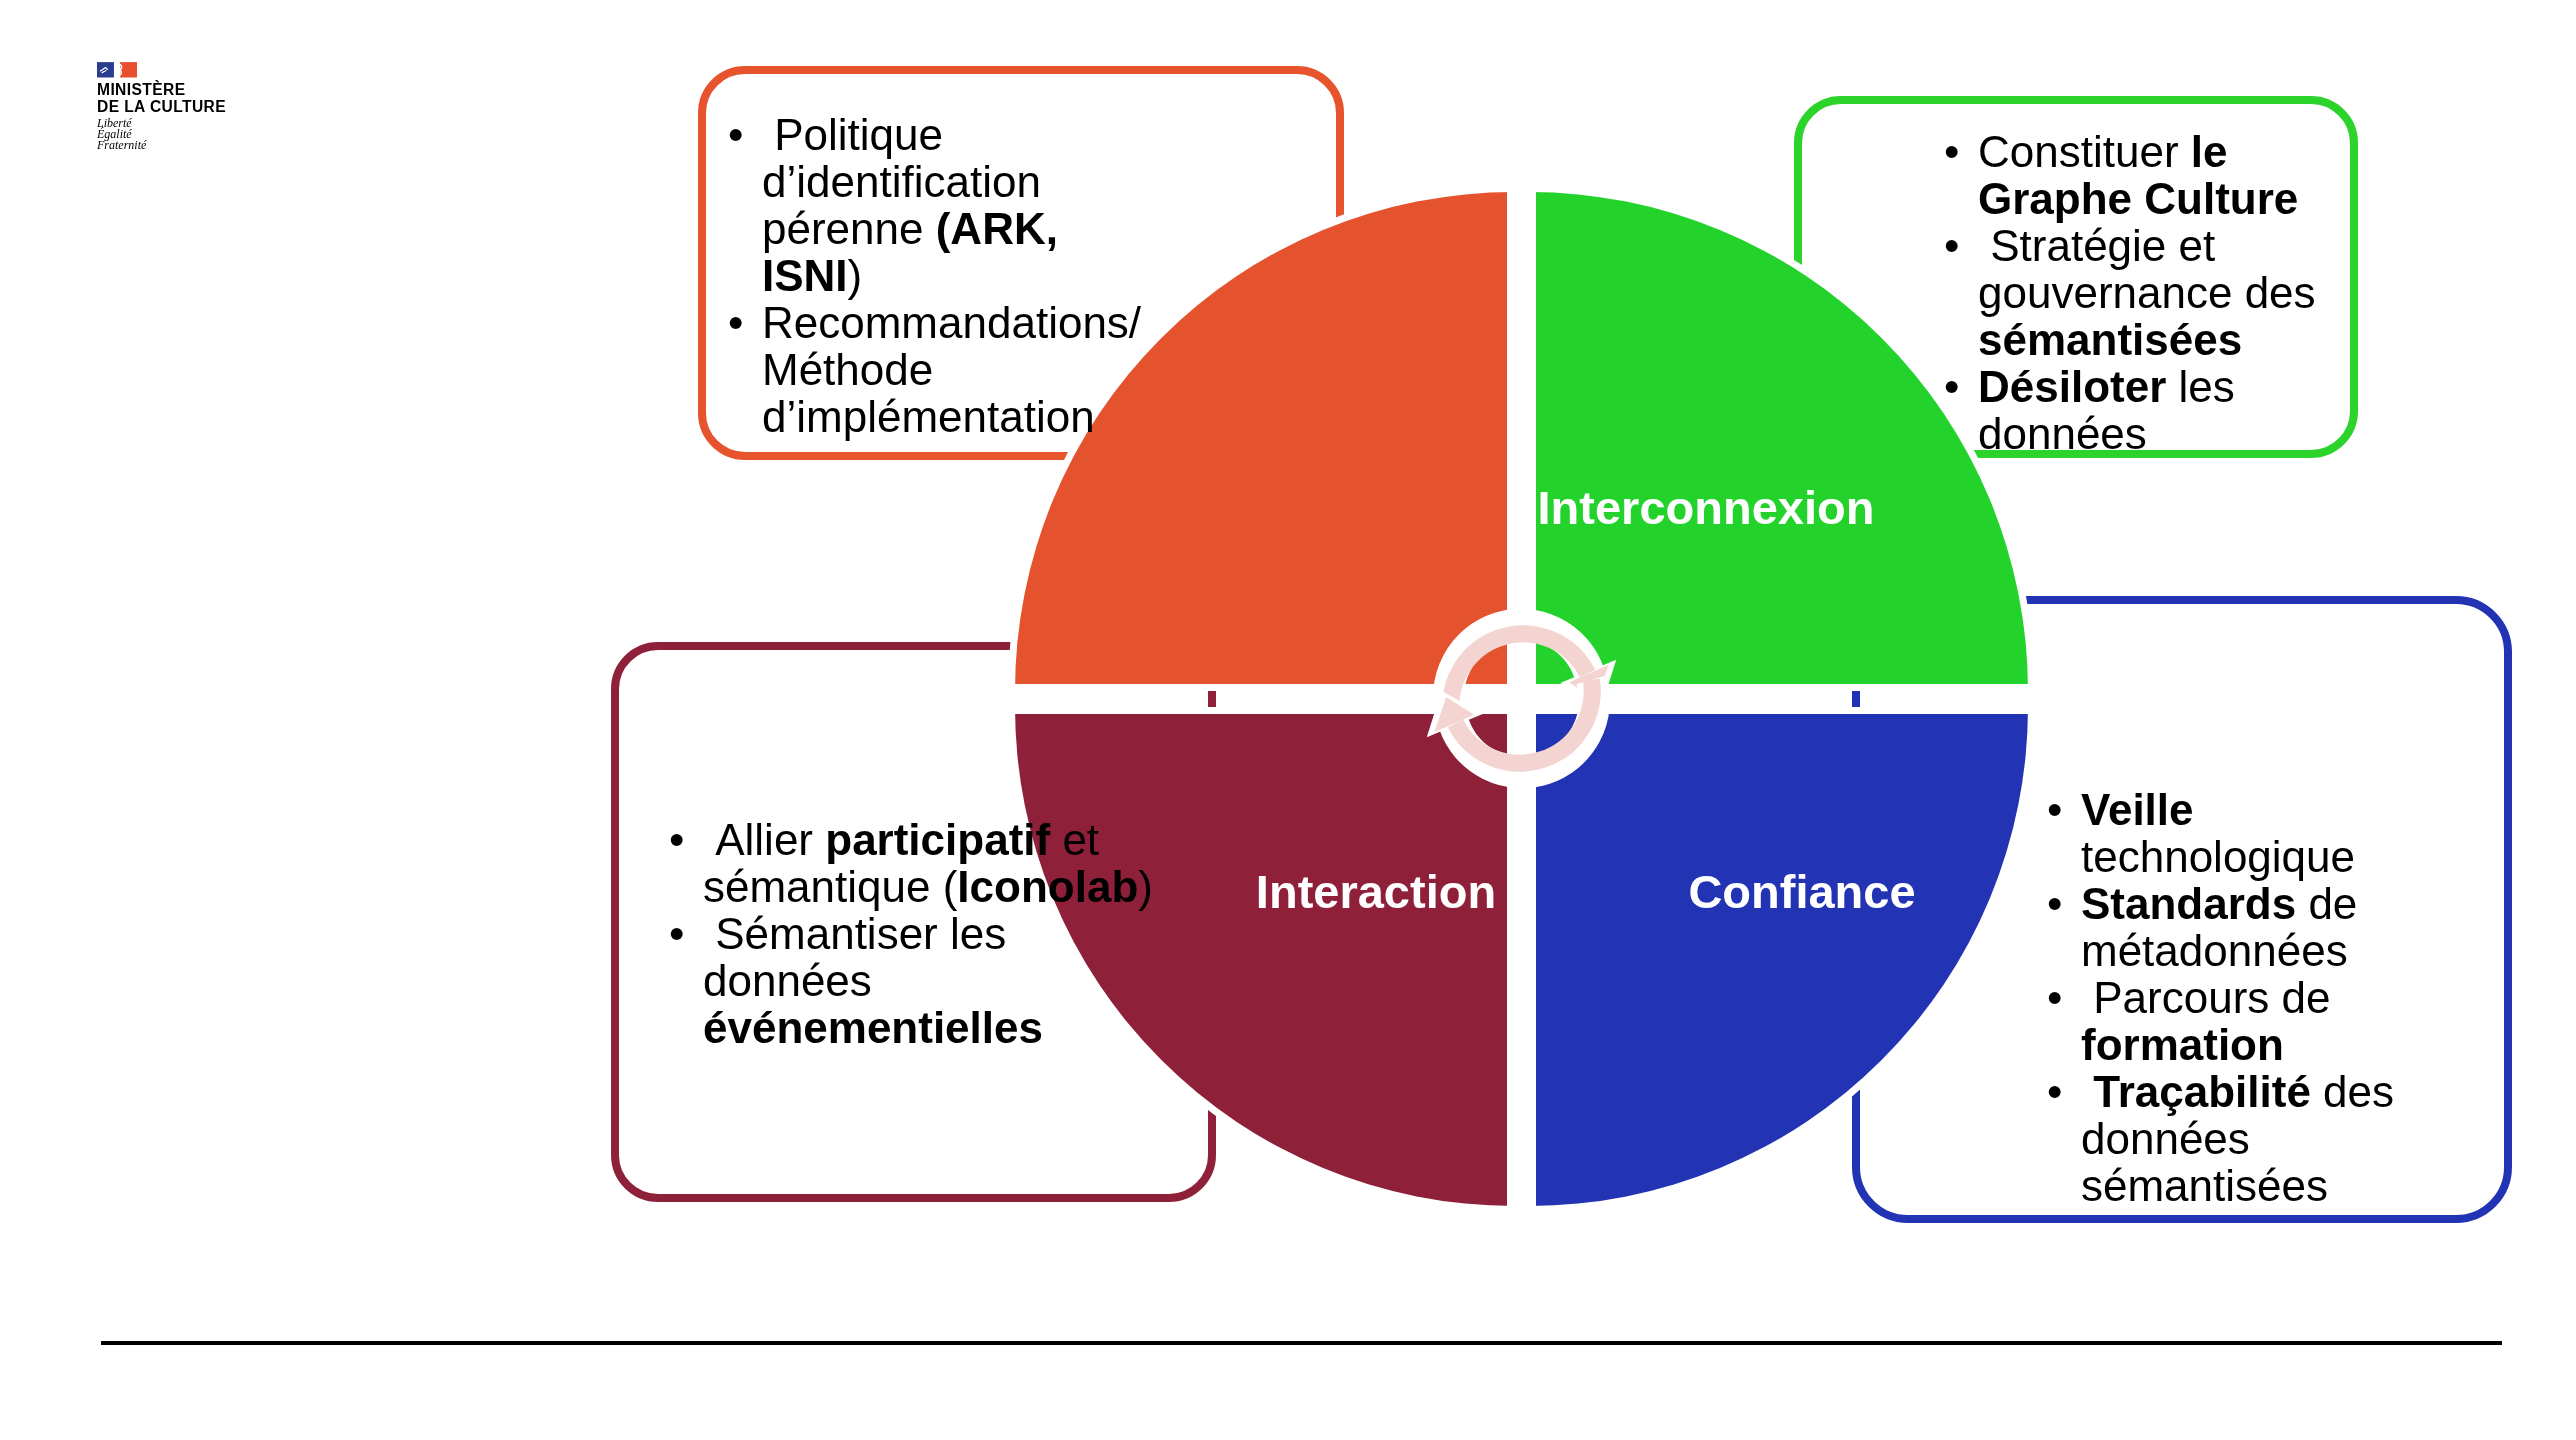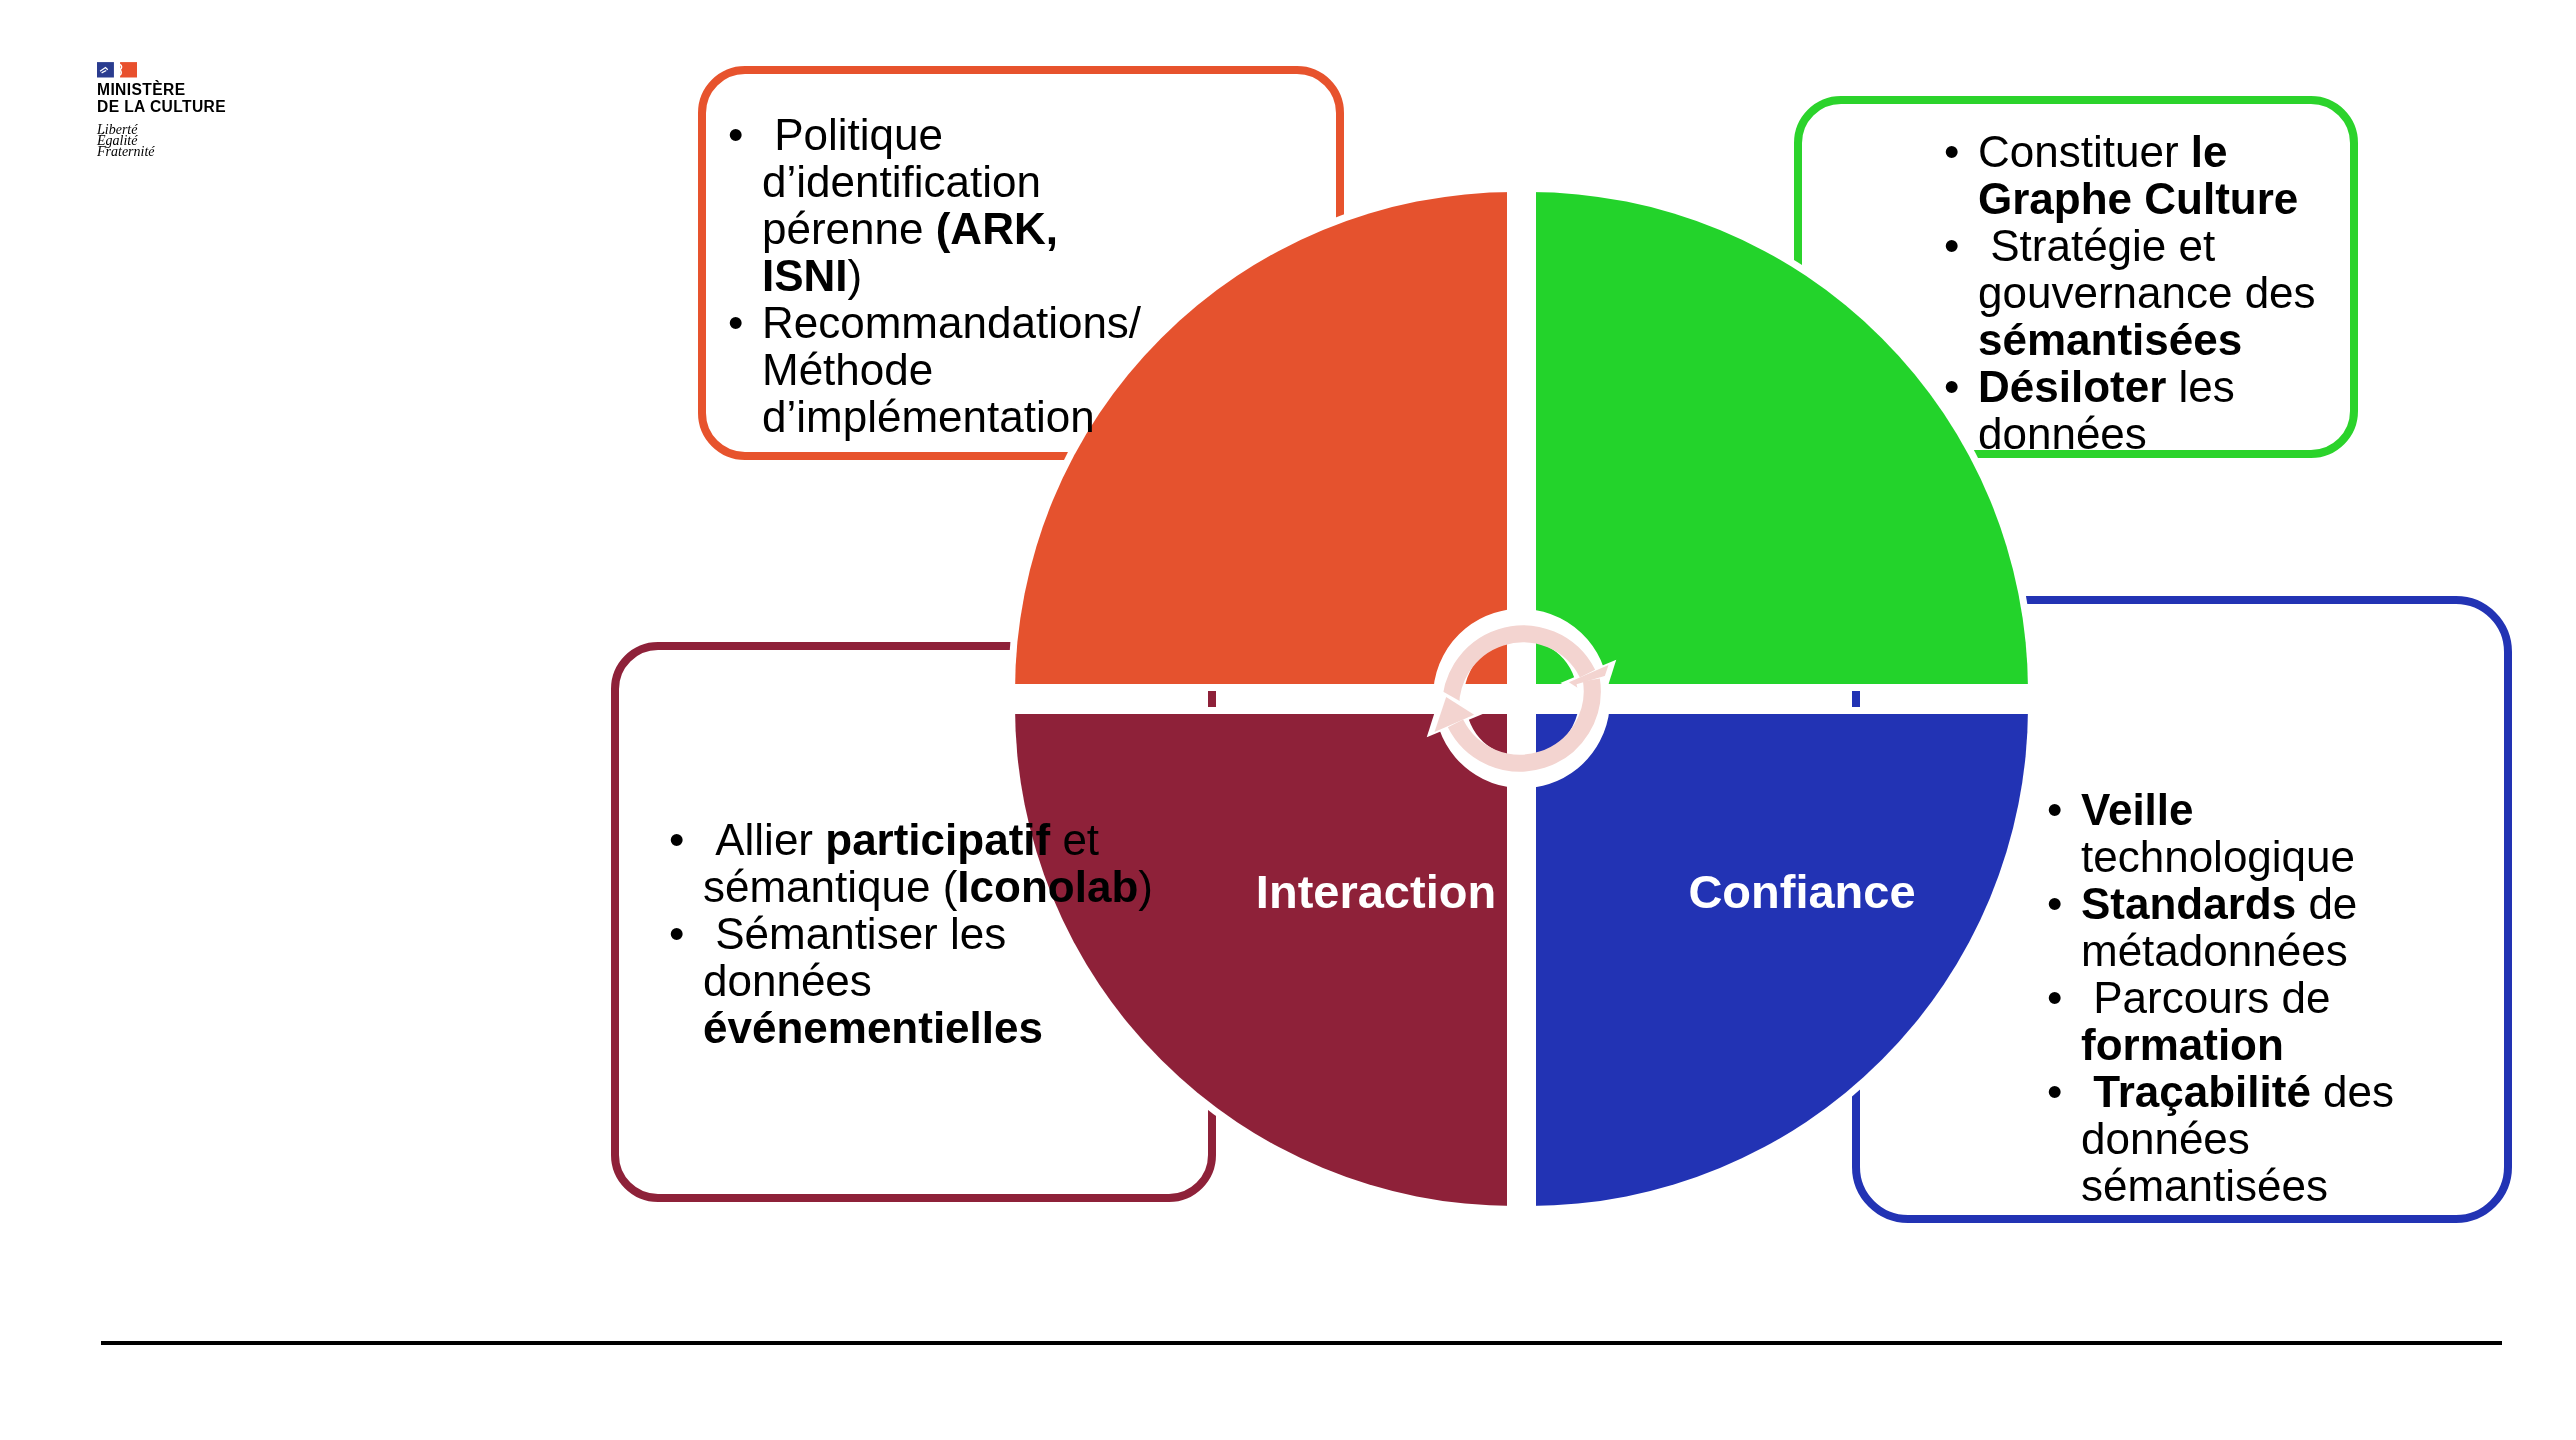--- a/index.html
+++ b/index.html
@@ -4,22 +4,22 @@
 <style>
   html,body{margin:0;padding:0;background:#fff;}
   .stage{position:relative;width:2576px;height:1441px;background:#ffffff;overflow:hidden;
          font-family:"Liberation Sans",sans-serif;}
 
   
   .logo{position:absolute;left:97px;top:62px;color:#000;}
   .logo-flag{display:block;}
   .logo-ministry{font-weight:bold;font-size:15.6px;line-height:17px;letter-spacing:0.4px;
                  margin-top:3.1px;white-space:pre-line;}
-  .logo-motto{font-family:"Liberation Serif",serif;font-style:italic;font-size:14px;
-              line-height:11px;margin-top:9px;white-space:pre-line;}
+  .logo-motto{font-family:"Liberation Serif",serif;font-style:italic;font-size:12px;
+              line-height:11px;margin-top:3px;white-space:pre-line;}
 
   
   .page-title{position:absolute;left:37px;top:251px;font-size:89px;line-height:94px;
               font-weight:bold;letter-spacing:-0.8px;white-space:pre-line;}
 
   
   .callout{position:absolute;background:#fff;border:8.6px solid #000;box-sizing:border-box;z-index:1;}
   #callout-identification{left:698px;top:66px;width:646px;height:394px;border-radius:47px;}
   #callout-interconnexion{left:1794px;top:96px;width:564px;height:362px;border-radius:47px;}
   #callout-interaction{left:611px;top:642px;width:605px;height:560px;border-radius:47px;}
@@ -80,20 +80,21 @@
   <div class="callout" id="callout-identification" style="border-color: rgb(231, 83, 45);"></div>
   <div class="callout" id="callout-interconnexion" style="border-color: rgb(43, 211, 43);"></div>
   <div class="callout" id="callout-interaction" style="border-color: rgb(142, 33, 57);"></div>
   <div class="callout" id="callout-confiance" style="border-color: rgb(34, 51, 180);"></div>
 
   <div class="quadrant" id="quad-identification" style="background-color: rgb(229, 82, 46);"></div>
   <div class="quadrant" id="quad-interconnexion" style="background-color: rgb(35, 211, 43);"></div>
   <div class="quadrant" id="quad-interaction" style="background-color: rgb(142, 33, 57);"></div>
   <div class="quadrant" id="quad-confiance" style="background-color: rgb(34, 51, 180);"></div>
 
+  <div class="quad-label" id="label-interconnexion">Interconnexion</div>
   <div class="quad-label" id="label-interaction">Interaction</div>
   <div class="quad-label" id="label-confiance">Confiance</div>
 
   <svg class="cycle-arrows" width="233" height="233" viewBox="-150 -150 300 300">
     <g>
       <path d="M -90 24 A 93 93 0 0 1 87 -33" fill="none" stroke="#ffffff" stroke-width="40"></path>
       <polygon points="50,-20 122,-50 103,10" fill="#ffffff"></polygon>
       <path d="M -90 24 A 93 93 0 0 1 85 -32" fill="none" stroke="#F3D4D0" stroke-width="22"></path>
       <polygon points="61,-21 112,-43 97,2" fill="#F3D4D0"></polygon>
     </g>

